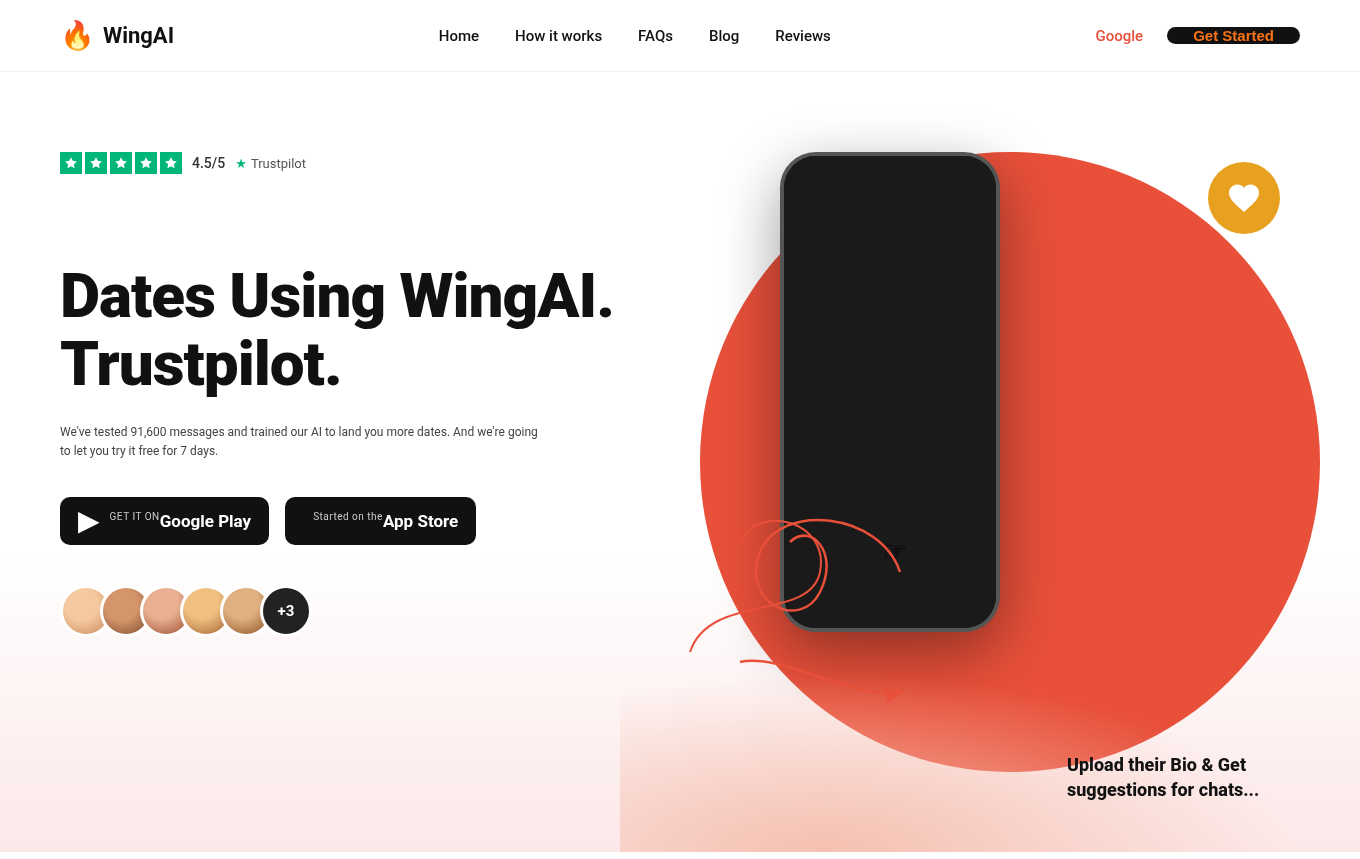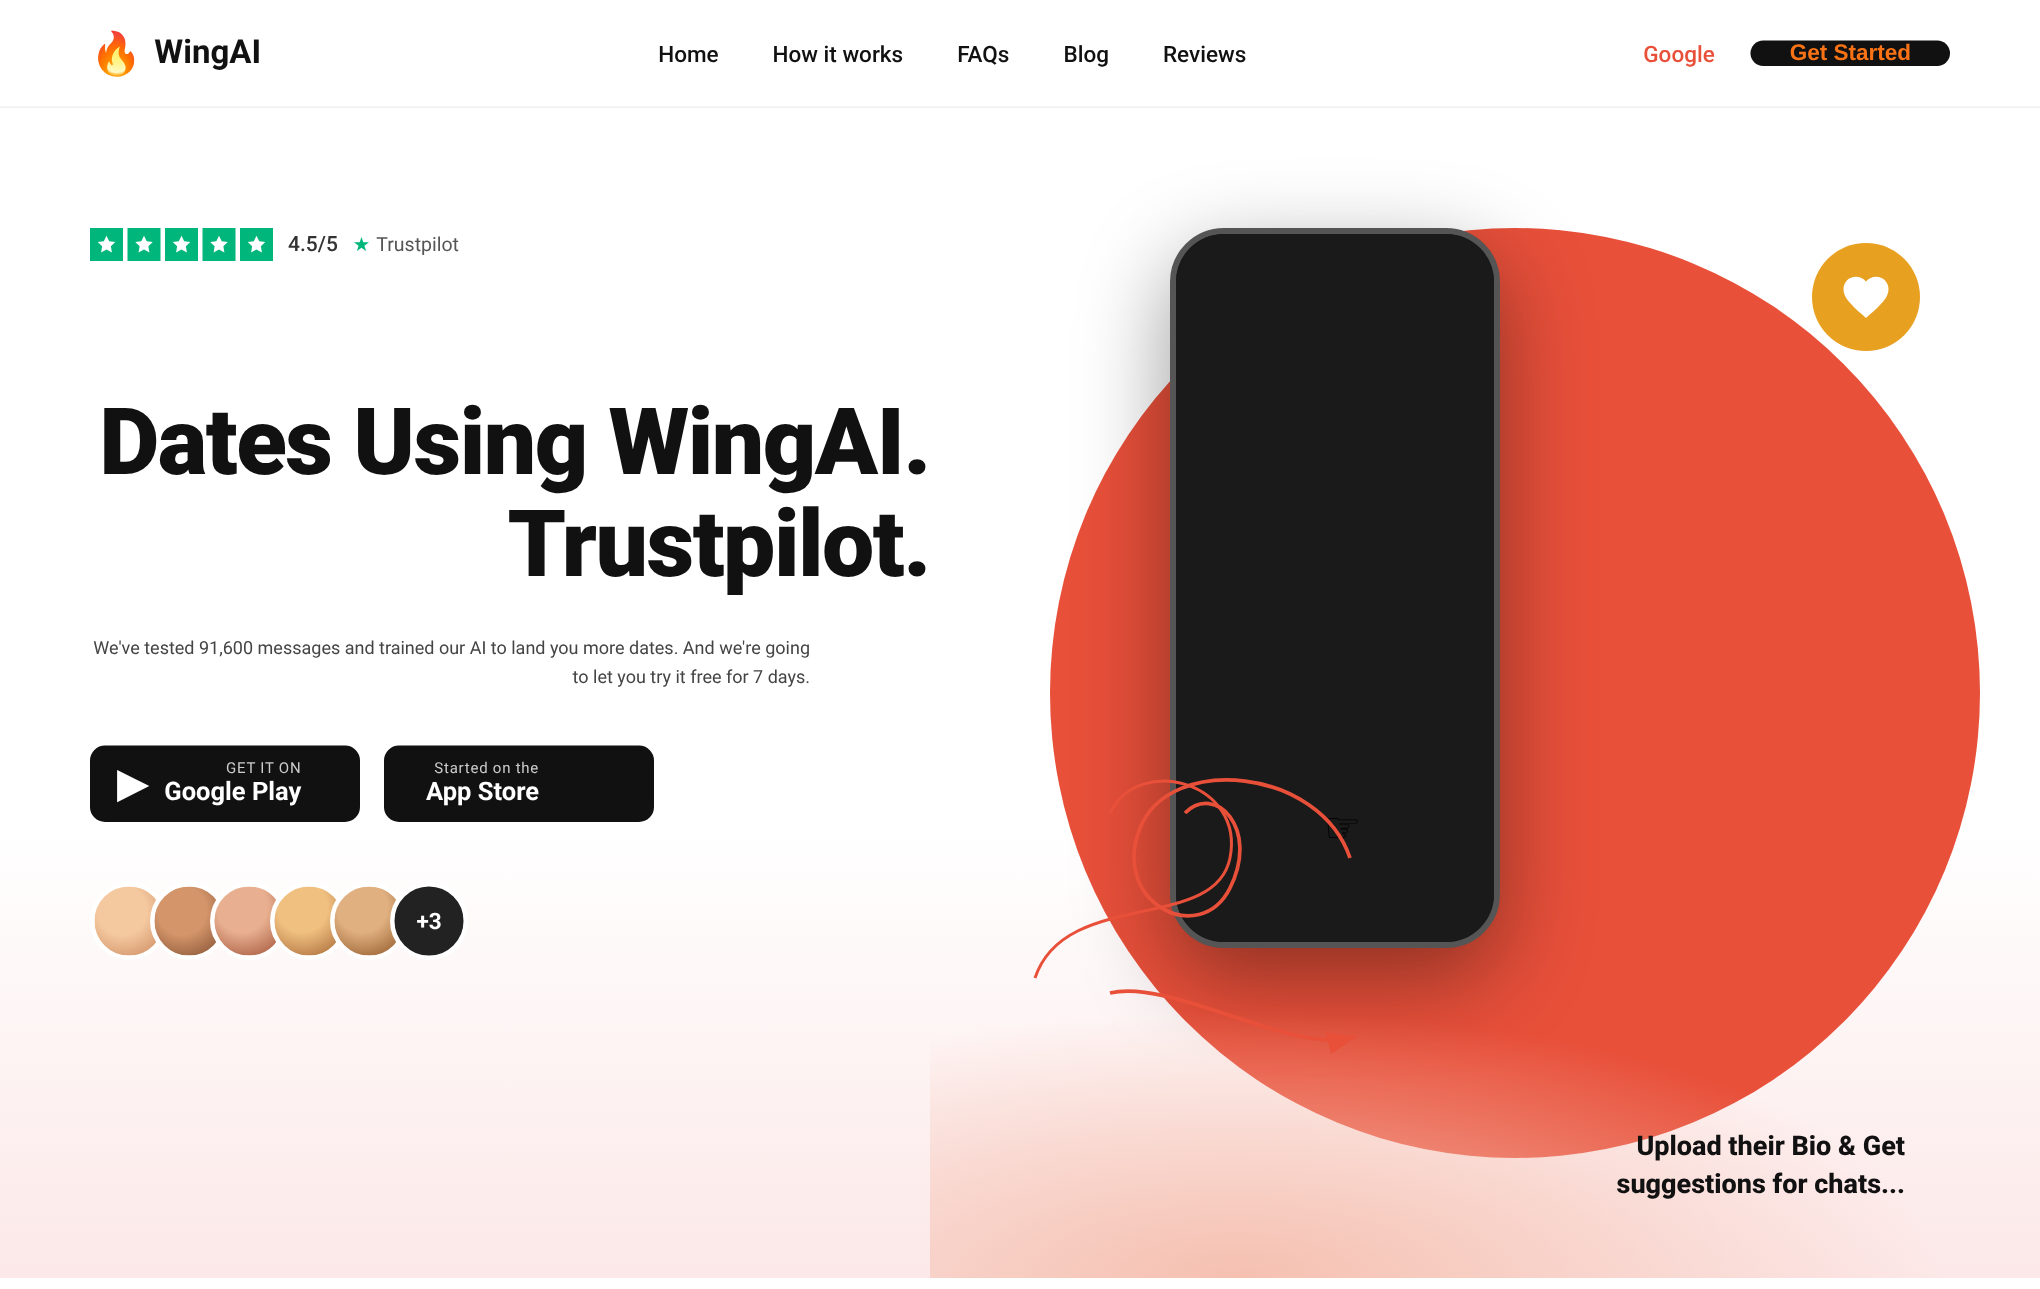--- a/index.html
+++ b/index.html
@@ -18,21 +18,21 @@
     .nav-right { display: flex; align-items: center; gap: 24px; }
     .nav-login { color: #e8503a; font-size: 15px; font-weight: 500; text-decoration: none; cursor: pointer; }
     .nav-get-started {
       background: #111; color: #f97316; border: none; border-radius: 50px;
       padding: 0 26px; font-size: 15px; font-weight: 700; cursor: pointer;
     }
 
     
     .hero {
       display: flex; align-items: flex-start; position: relative;
-      padding: 60px 60px 0 60px; min-height: 780px; overflow: hidden; text-align: right;
+      padding: 60px 60px 0 60px; min-height: 780px; overflow: hidden;
     }
     .hero-left { flex: 0 0 560px; z-index: 2; padding-top: 20px; }
     .hero-right { flex: 1; position: relative; }
 
     
     .trustpilot-row { display: flex; align-items: center; gap: 10px; margin-bottom: 20px; }
     .stars { display: flex; gap: 3px; }
     .star { width: 22px; height: 22px; background: #00b67a; display: flex; align-items: center; justify-content: center; }
     .star svg { width: 14px; height: 14px; fill: #fff; }
     .rating-text { font-size: 14px; color: #333; font-weight: 500; }
@@ -51,21 +51,21 @@
 
     
     .app-buttons { display: flex; gap: 16px; margin-bottom: 40px; }
     .app-btn {
       display: flex; align-items: center; gap: 10px;
       background: #111; color: #fff; border-radius: 10px;
       padding: 10px 18px; text-decoration: none; cursor: pointer;
       min-width: 180px;
     }
     .app-btn-icon { font-size: 28px; line-height: 1; }
-    .app-btn-text { display: flex; flex-direction: column; }
+    .app-btn-text { display: flex; }
     .app-btn-small { font-size: 10px; color: #ccc; letter-spacing: 0.5px; }
     .app-btn-big { font-size: 17px; font-weight: 700; color: #fff; }
 
     
     .avatars-row { display: flex; align-items: center; }
     .avatar-stack { display: flex; }
     .avatar-item {
       width: 52px; height: 52px; border-radius: 50%;
       border: 3px solid #fff; margin-left: -12px; overflow: hidden;
       background: #ddd;
@@ -260,20 +260,20 @@
 
     <svg style="position:absolute; bottom:110px; left:100px; z-index:3;" width="200" height="80" viewBox="0 0 200 80" fill="none">
       <path d="M20 20 C60 10, 140 60, 180 50" stroke="#e8503a" stroke-width="2.5" fill="none" marker-end="url(#arrowhead)"></path>
       <defs>
         <marker id="arrowhead" markerWidth="8" markerHeight="8" refX="6" refY="3" orient="auto">
           <polygon points="0 0, 8 3, 0 6" fill="#e8503a"></polygon>
         </marker>
       </defs>
     </svg>
 
-    <div class="bio-callout" style="position:absolute; bottom:30px; right:30px; z-index:3; font-size:18px; font-weight:800; color:#111; max-width:220px; line-height:1.4;">
+    <div class="bio-callout" style="position:absolute; bottom:30px; right:13px; z-index:3; font-size:18px; font-weight:800; color:#111; max-width:220px; line-height:1.4;">
       <span>Upload their Bio &amp; Get suggestions for chats...</span>
     </div>
 
     <div style="position:absolute; bottom:-20px; left:0; right:0; height:180px;
                 background: radial-gradient(ellipse at 30% 100%, #f5c0b0 0%, transparent 70%); z-index:1;"></div>
   </div>
 </section>
 
 </body></html>

